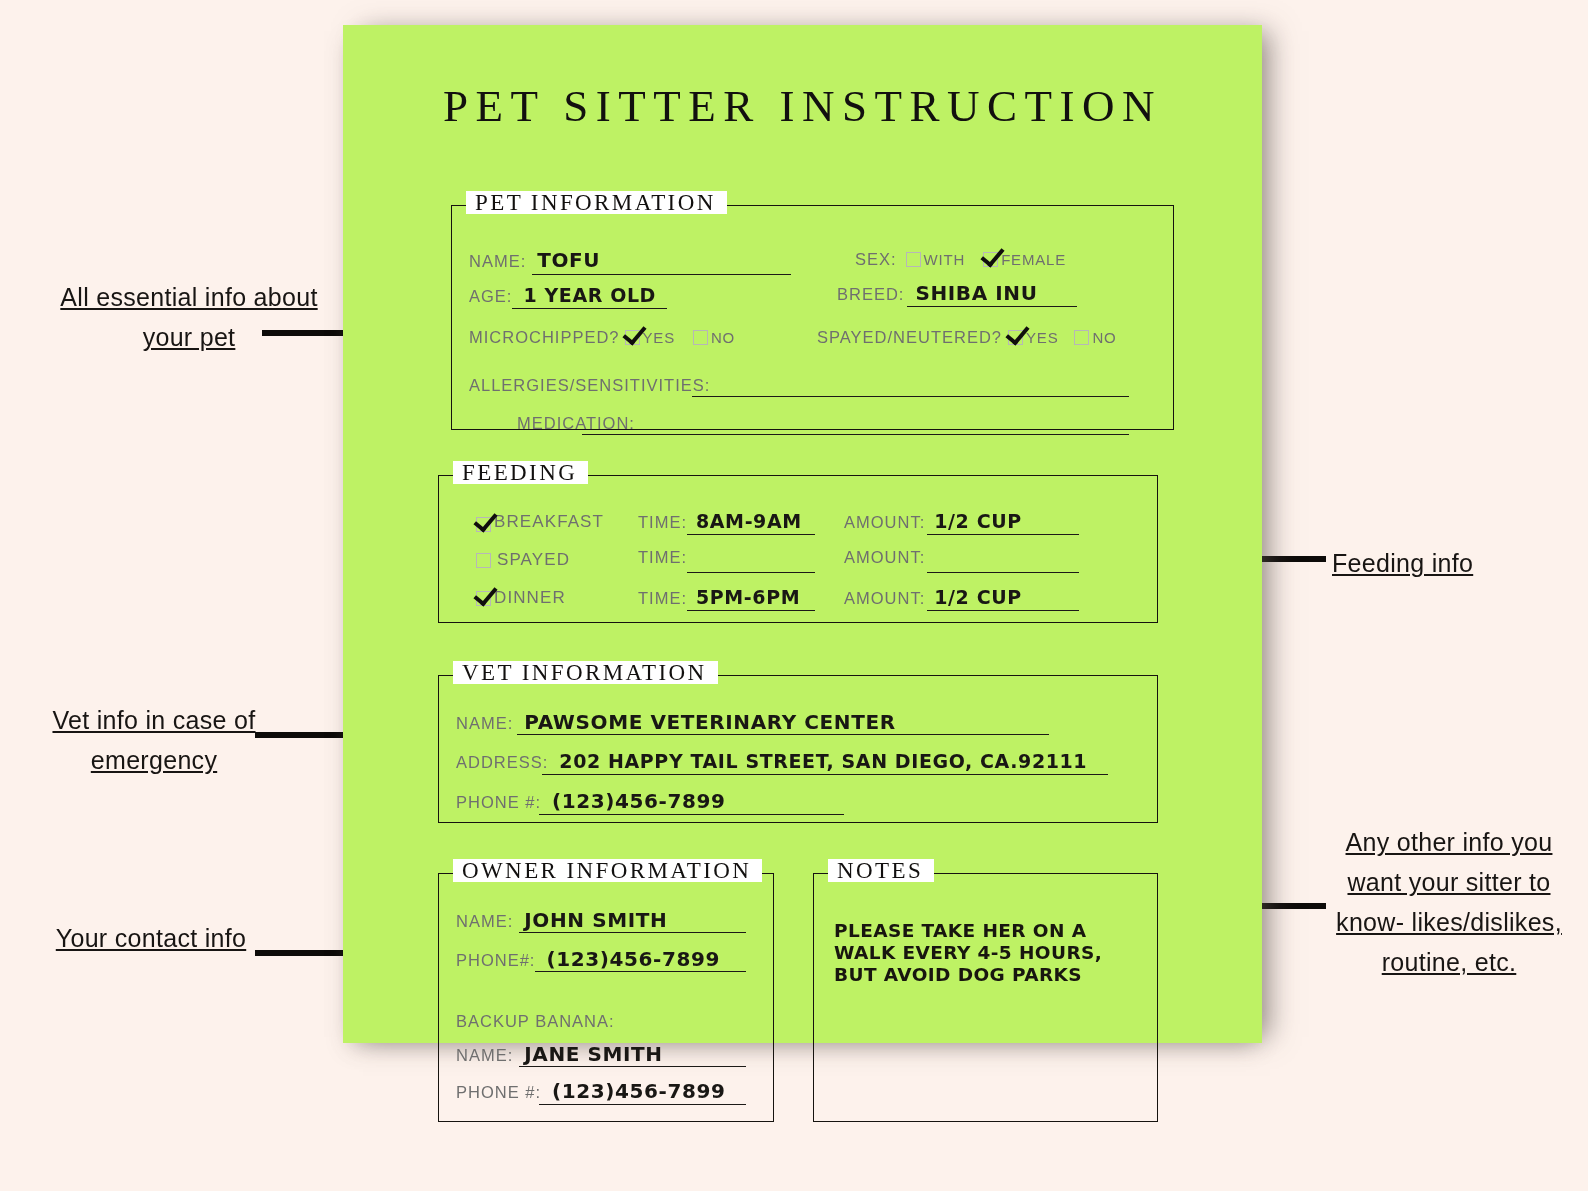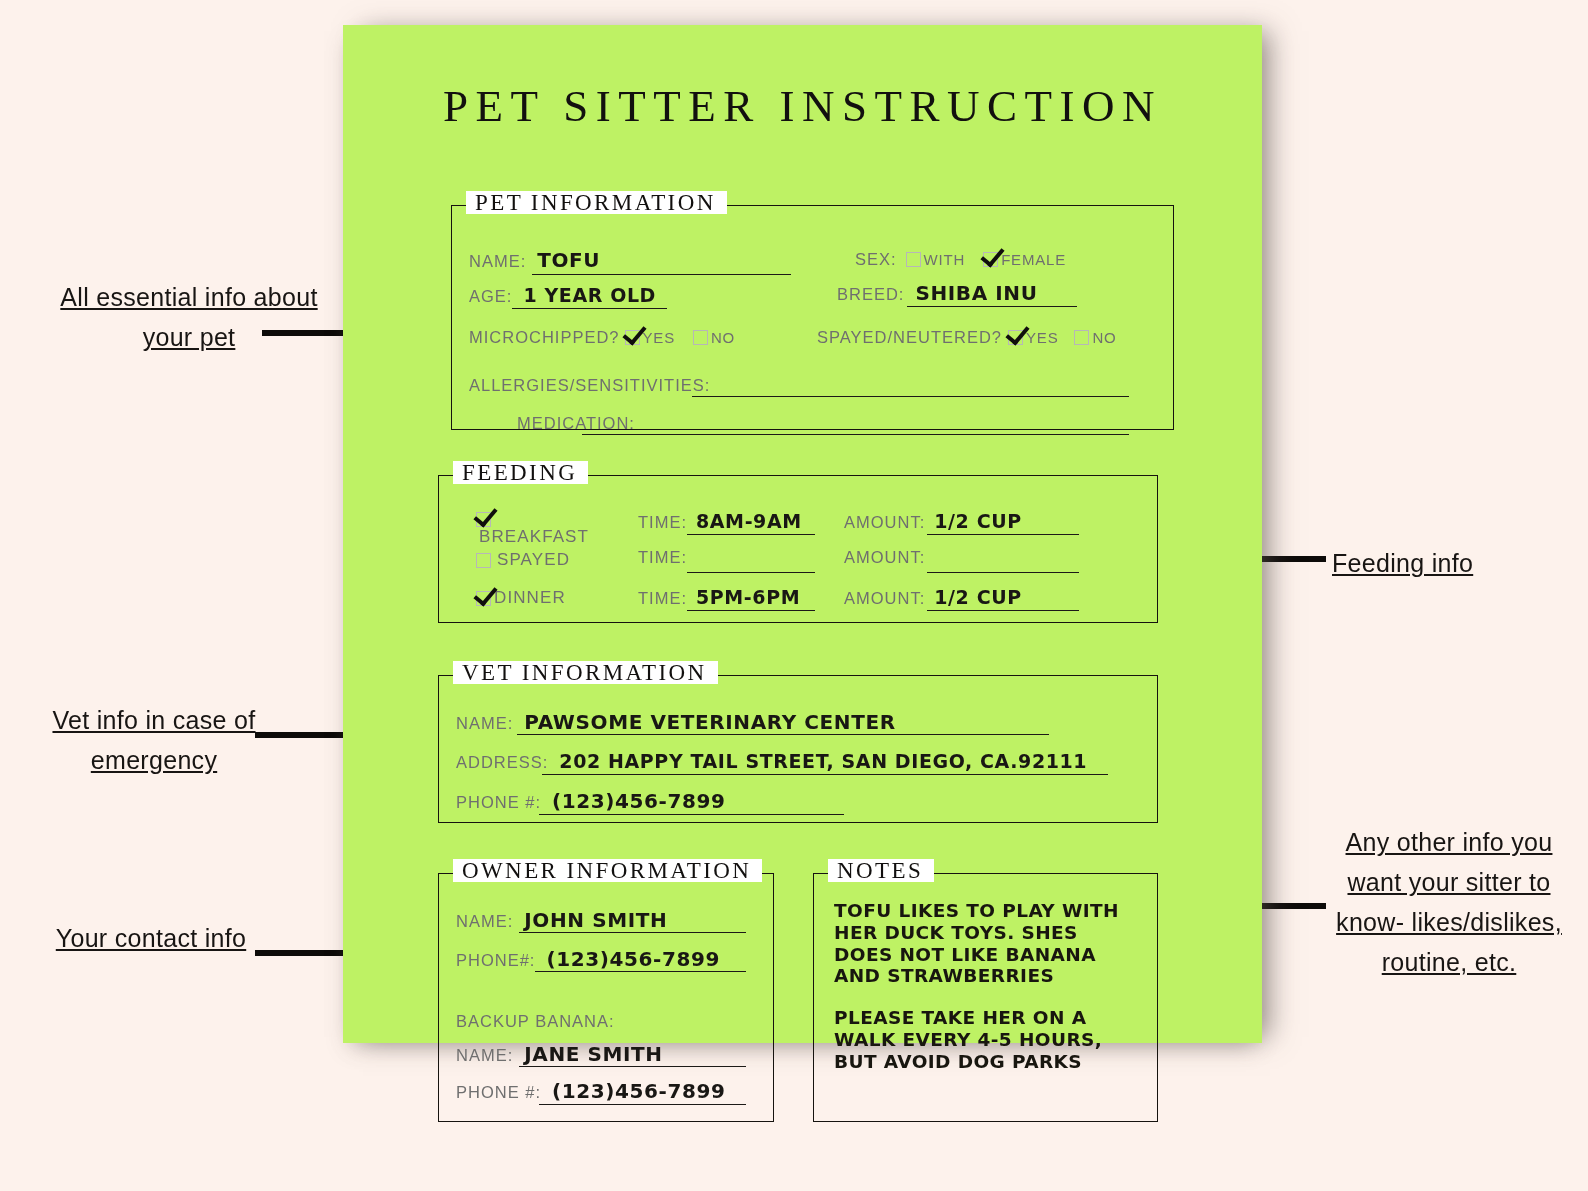--- a/index.html
+++ b/index.html
@@ -258,21 +258,21 @@
     <div class="row" style="left:17px; top:208px;margin-left:48px;">
       <span class="lbl">MEDICATION:</span>
       <span class="val" style="margin-left:11px;"></span>
     </div>
     <div class="rule" style="left:130px; top:228px; width:547px;"></div>
   </div>
 
   <div class="frame" style="left:95px; top:450px; width:720px; height:148px;">
     <div class="legend">FEEDING</div>
 
-    <div class="row" style="left:37px; top:36px; align-items:flex-start;flex-direction:column;">
+    <div class="row" style="left:37px; top:36px; align-items:flex-end;">
       <span class="cbox checked"></span>
       <span class="cb-label big">BREAKFAST</span>
     </div>
     <div class="row" style="left:199px; top:34px;">
       <span class="lbl">TIME:</span>
       <span class="val" style="margin-left:9px; font-size:19px;">8AM-9AM</span>
     </div>
     <div class="rule" style="left:248px; top:58px; width:128px;"></div>
     <div class="row" style="left:405px; top:34px;">
       <span class="lbl">AMOUNT:</span>
@@ -362,19 +362,18 @@
       <span class="lbl">PHONE #:</span>
       <span class="val" style="margin-left:11px;">(123)456-7899</span>
     </div>
     <div class="rule" style="left:100px; top:230px; width:207px;"></div>
   </div>
 
   <div class="frame" style="left:470px; top:848px; width:345px; height:249px;">
     <div class="legend">NOTES</div>
 
     <div style="position:absolute; left:20px; top:26px; width:308px;">
-      <p class="note-p">TOFU LIKES TO PLAY WITH HER DUCK TOYS. SHES DOES NOT LIKE BANANA AND STRAWBERRIES</p>
       <div class="note-gap"></div>
       <p class="note-p">PLEASE TAKE HER ON A WALK EVERY 4-5 HOURS, BUT AVOID DOG PARKS</p>
     </div>
   </div>
 
 </div>
 
 </body></html>

